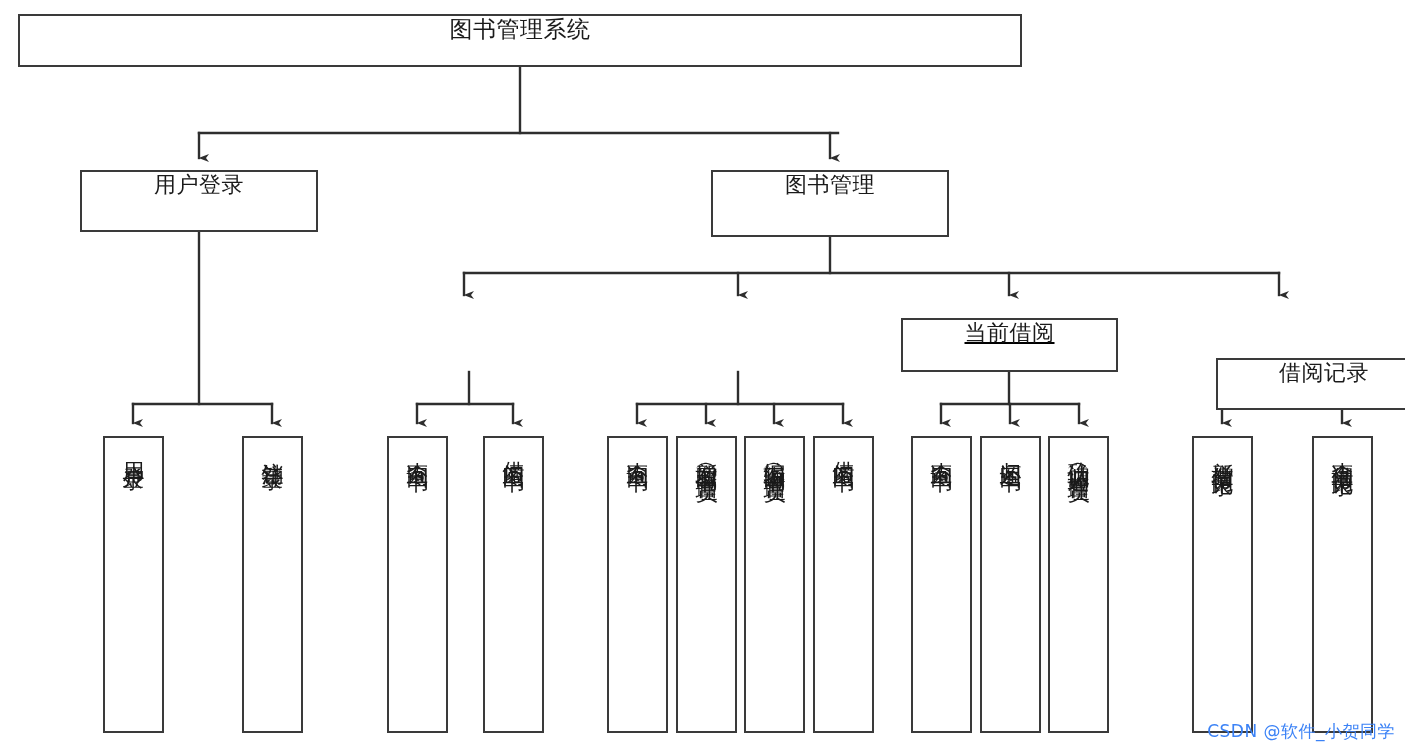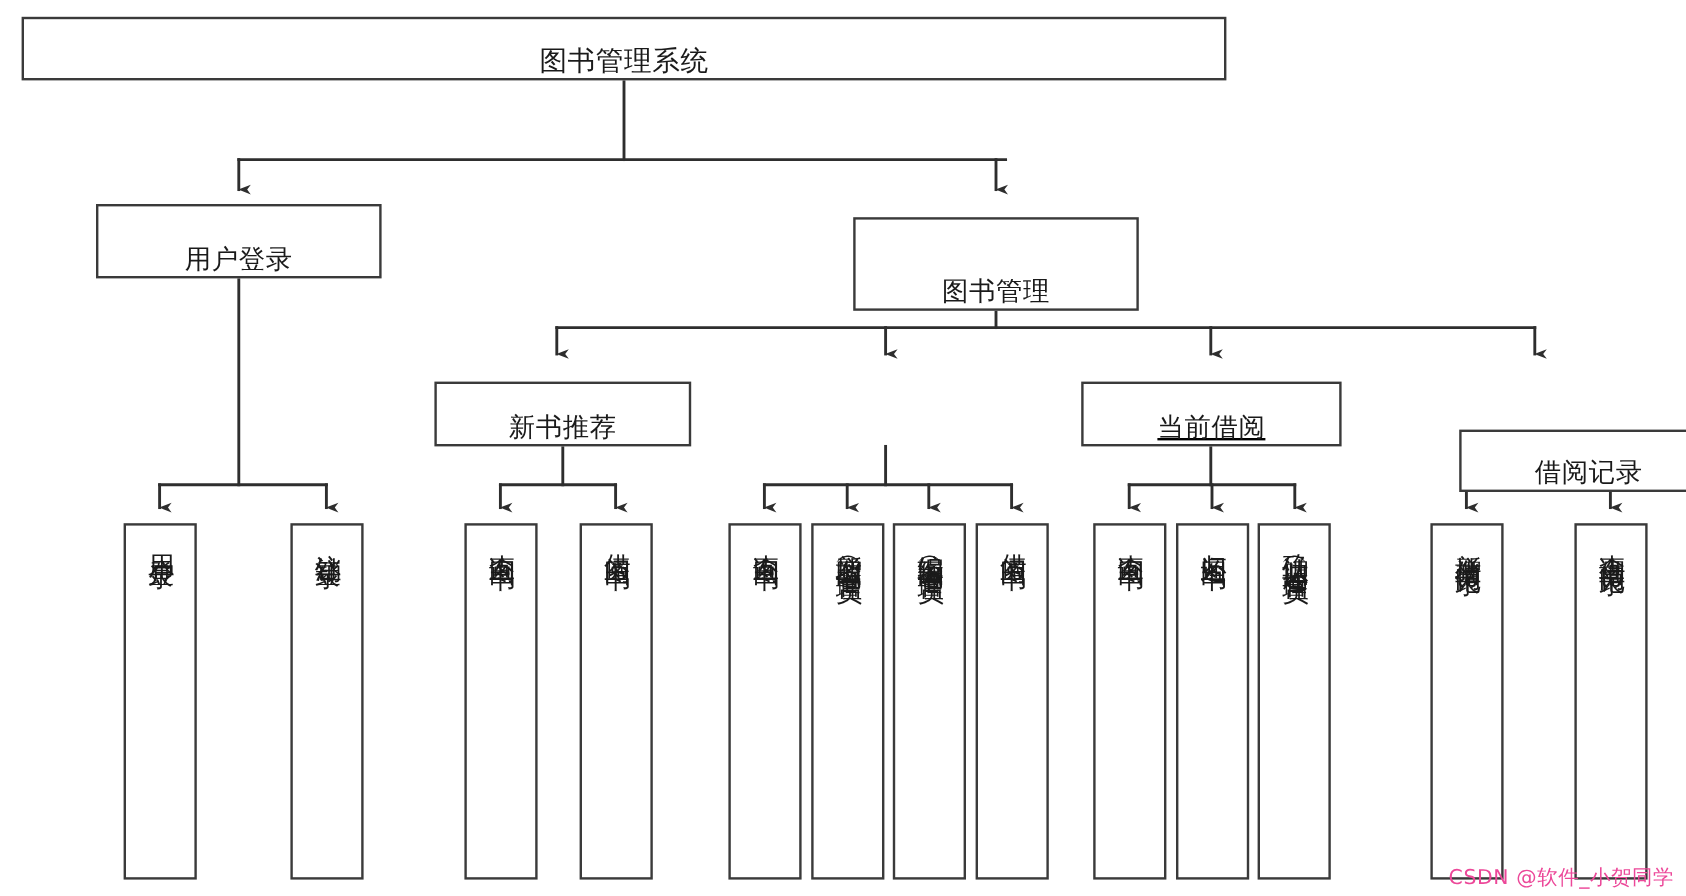--- a/index.html
+++ b/index.html
@@ -24,21 +24,21 @@
     top: 0;
     width: 1405px;
     height: 747px;
   }
   .node-box {
     position: absolute;
     box-sizing: border-box;
     background: #ffffff;
     border: 2px solid #3a3a3a;
     display: flex;
-    align-items: flex-end;
+    align-items: flex-start;
     justify-content: center;
     z-index: 3;
   }
   .node-label {
     color: #1a1a1a;
     line-height: 1.18;
     text-align: center;
     white-space: nowrap;
     letter-spacing: 0.5px;
   }
@@ -61,21 +61,21 @@
     text-orientation: upright;
     letter-spacing: 3px;
     line-height: 1;
     white-space: nowrap;
   }
   #watermark {
     position: absolute;
     right: 10px;
     bottom: 4px;
     font-size: 17px;
-    color: #ec4899;
+    color: #3b82f6;
     letter-spacing: 0.5px;
     z-index: 6;
     white-space: nowrap;
     pointer-events: none;
   }
 </style>
 </head>
 <body>
 
 <div id="diagram-root">
@@ -130,27 +130,24 @@
     </g>
   </svg>
 
   <div class="node-box node-h node-root" style="left:18px; top:14px; width:1004px; height:53px;">
     <span class="node-label">图书管理系统</span>
   </div>
 
   <div class="node-box node-h" style="left:80px; top:170px; width:238px; height:62px;">
     <span class="node-label">用户登录</span>
   </div>
-  <div class="node-box node-h" style="left:711px; top:181px; width:238px; height:78px;">
+  <div class="node-box node-h" style="left:711px; top:170px; width:238px; height:67px;">
     <span class="node-label">图书管理</span>
   </div>
 
-  <div class="node-box node-h" style="left:362px; top:318px; width:214px; height:54px;">
-    <span class="node-label">新书推荐</span>
-  </div>
   <div class="node-box node-h" style="left:901px; top:318px; width:217px; height:54px;text-decoration:underline;">
     <span class="node-label">当前借阅</span>
   </div>
   <div class="node-box node-h" style="left:1216px; top:318px; width:216px; height:52px;margin-top:40px;">
     <span class="node-label">借阅记录</span>
   </div>
 
   <div class="node-box node-v" style="left:103px; top:436px; width:61px; height:297px;">
     <span class="node-label">用户登录</span>
   </div>

